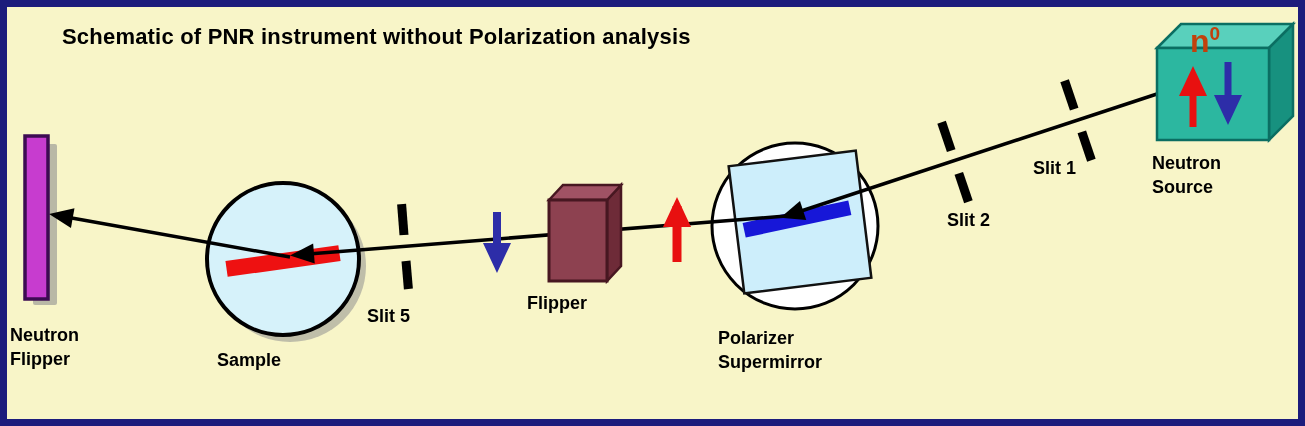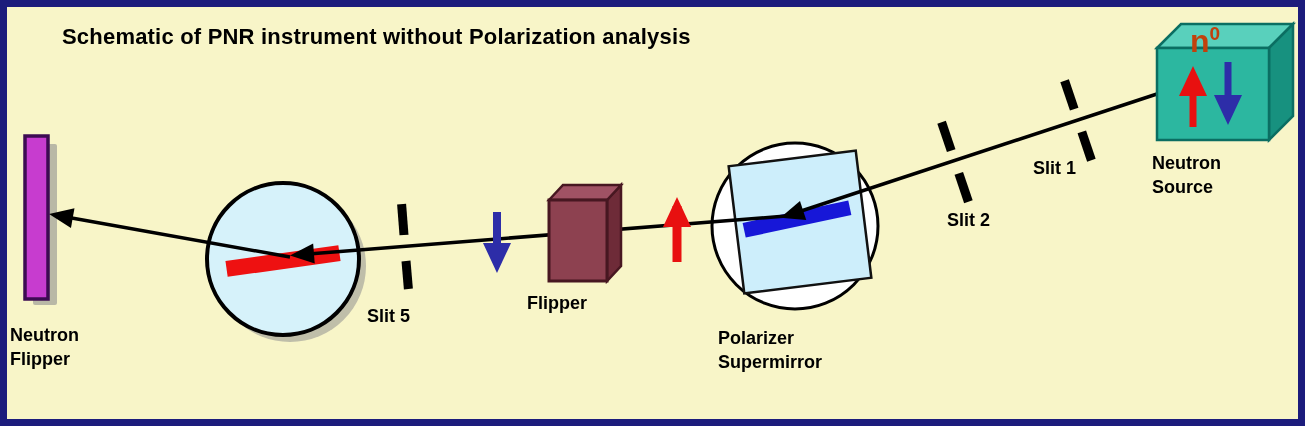--- a/index.html
+++ b/index.html
@@ -108,20 +108,21 @@
 
   <div class="lbl" style="left:527px;top:292px">Flipper</div>
 
   <div class="lbl" style="left:718px;top:327px">
     <div>Polarizer</div>
     <div>Supermirror</div>
   </div>
 
   <div class="lbl" style="left:367px;top:305px">Slit 5</div>
 
+  <div class="lbl" style="left:217px;top:349px">Sample</div>
 
   <div class="lbl" style="left:10px;top:324px">
     <div>Neutron</div>
     <div>Flipper</div>
   </div>
 
   <div id="frame"></div>
 </div>
 
 </body></html>

